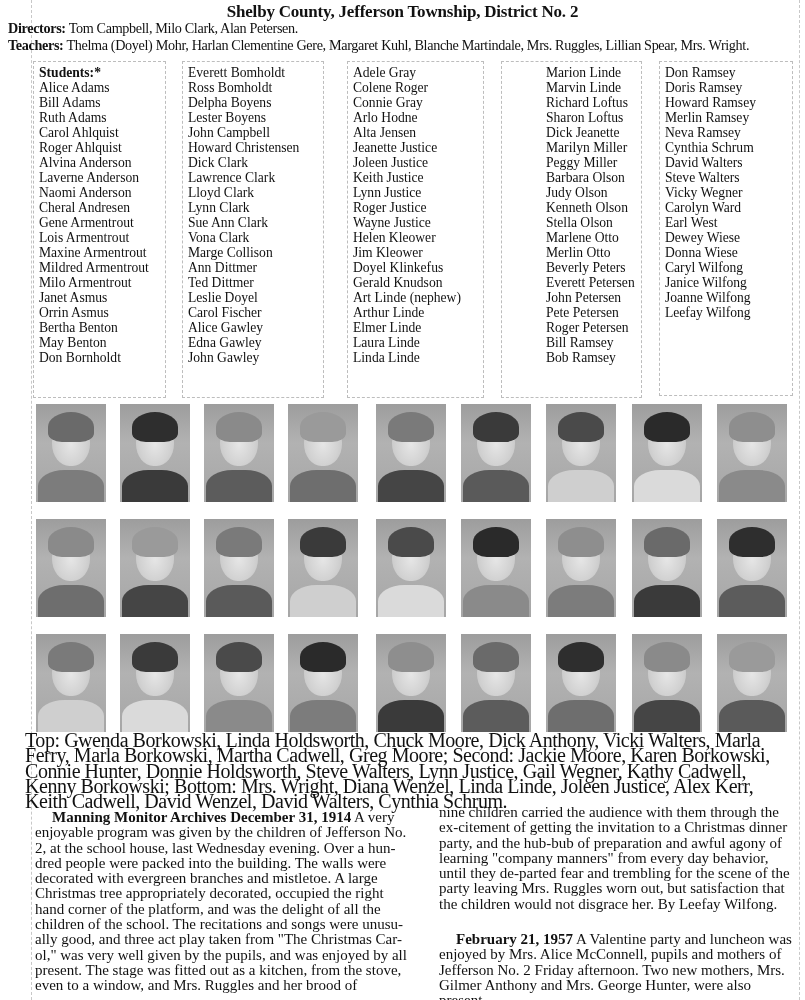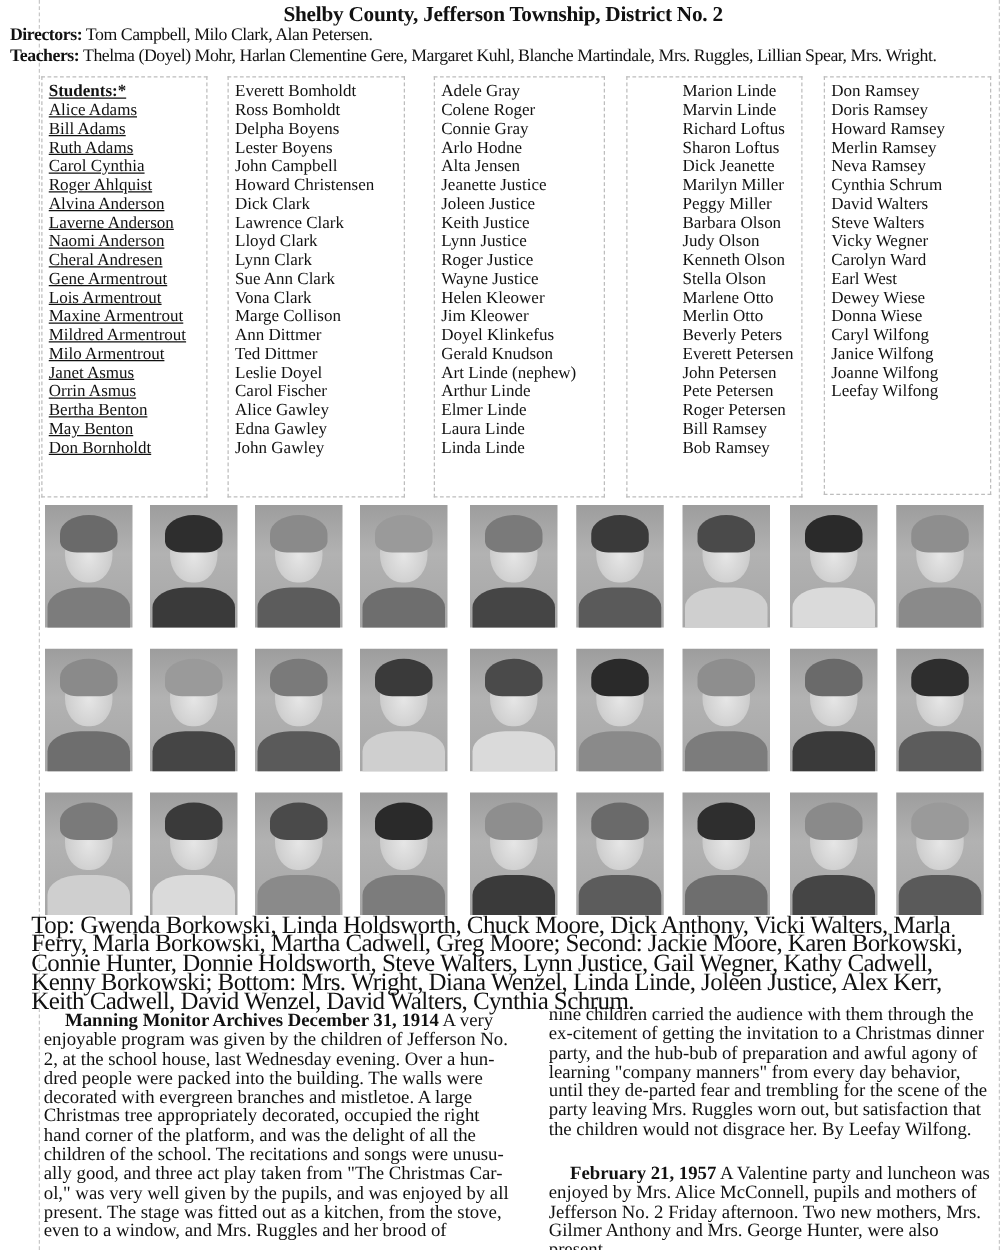--- a/index.html
+++ b/index.html
@@ -29,21 +29,21 @@
     .teachers { top: 37px; text-align: center; }
 
     .col {
       position: absolute; top: 61px; height: 337px;
       border: 1px dashed #bdbdbd; box-sizing: border-box;
       padding: 3px 0 0 5px;
       font-size: 13.6px; line-height: 15px;
     }
     .col div { white-space: nowrap; }
     .col .hdr { font-weight: bold; }
-    .c1 { left: 33px; width: 133px; text-decoration: underline; }
+    .c1 { left: 33px; width: 133px; }
     .c2 { left: 182px; width: 142px; }
     .c3 { left: 347px; width: 137px; }
     .c4 { left: 501px; width: 141px; padding-left: 44px; }
     .c5 { left: 659px; width: 134px; height: 335px; }
 
     .photo-grid {
       position: absolute; left: 36px; top: 404px; width: 760px;
     }
     .photo-row { position: absolute; left: 0; height: 100px; width: 760px; }
     .photo {
@@ -86,21 +86,21 @@
 
 <div class="title">Shelby County, Jefferson Township, District No. 2</div>
 <div class="line directors"><b>Directors:</b> <span>Tom Campbell, Milo Clark, Alan Petersen.</span></div>
 <div class="line teachers"><b>Teachers:</b> <span>Thelma (Doyel) Mohr, Harlan Clementine Gere, Margaret Kuhl, Blanche Martindale, Mrs. Ruggles, Lillian Spear, Mrs. Wright.</span></div>
 
 <div class="col c1">
   <div class="hdr">Students:*</div>
   <div>Alice Adams</div>
   <div>Bill Adams</div>
   <div>Ruth Adams</div>
-  <div>Carol Cynthia</div>
+  <div>Carol Ahlquist</div>
   <div>Roger Ahlquist</div>
   <div>Alvina Anderson</div>
   <div>Laverne Anderson</div>
   <div>Naomi Anderson</div>
   <div>Cheral Andresen</div>
   <div>Gene Armentrout</div>
   <div>Lois Armentrout</div>
   <div>Maxine Armentrout</div>
   <div>Mildred Armentrout</div>
   <div>Milo Armentrout</div>

